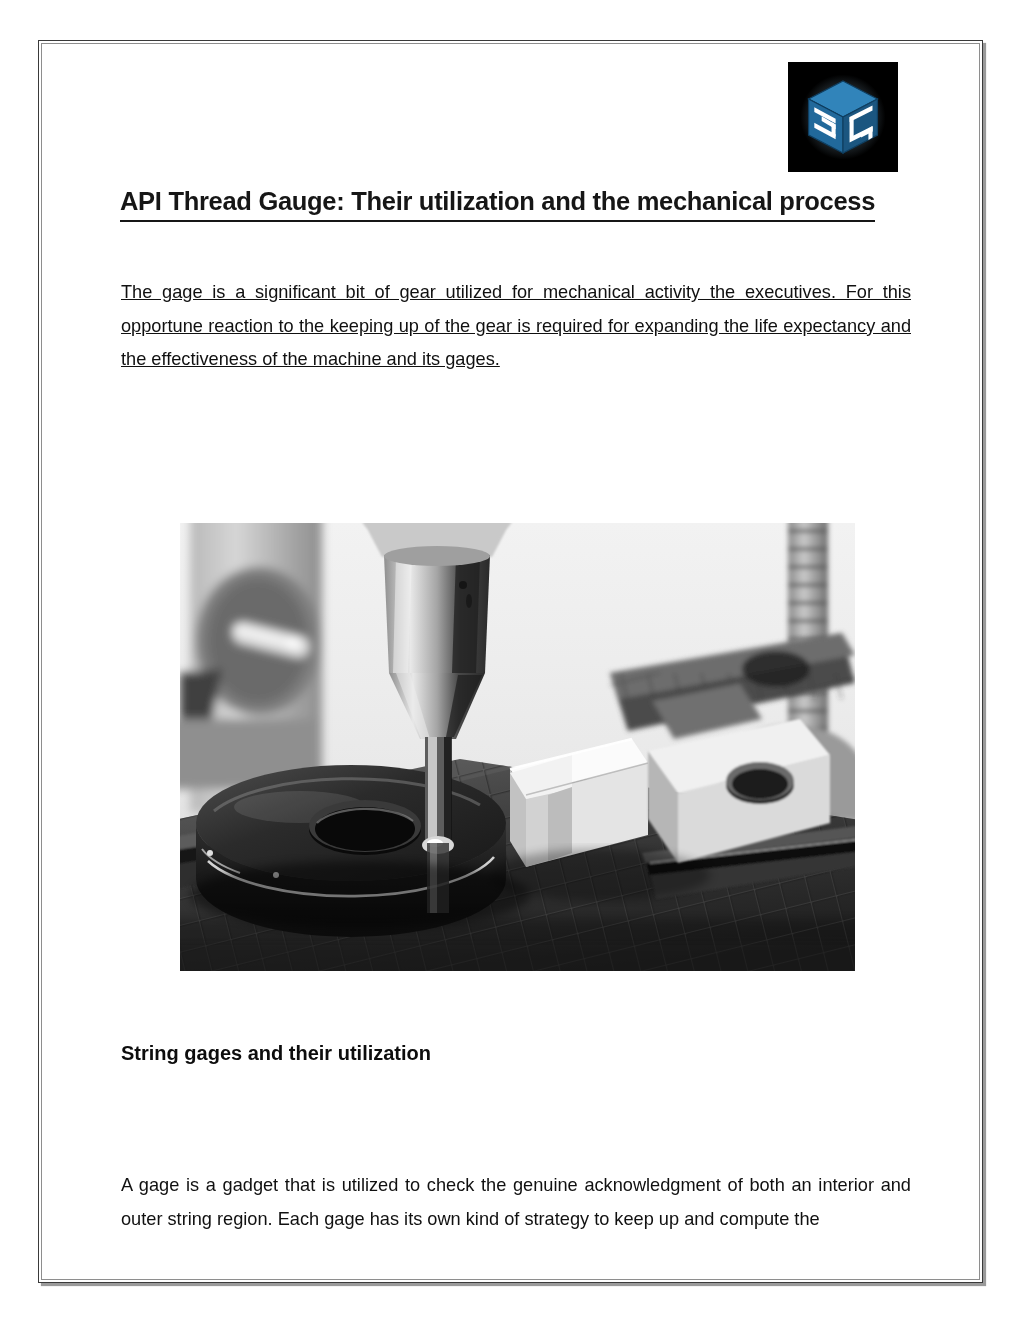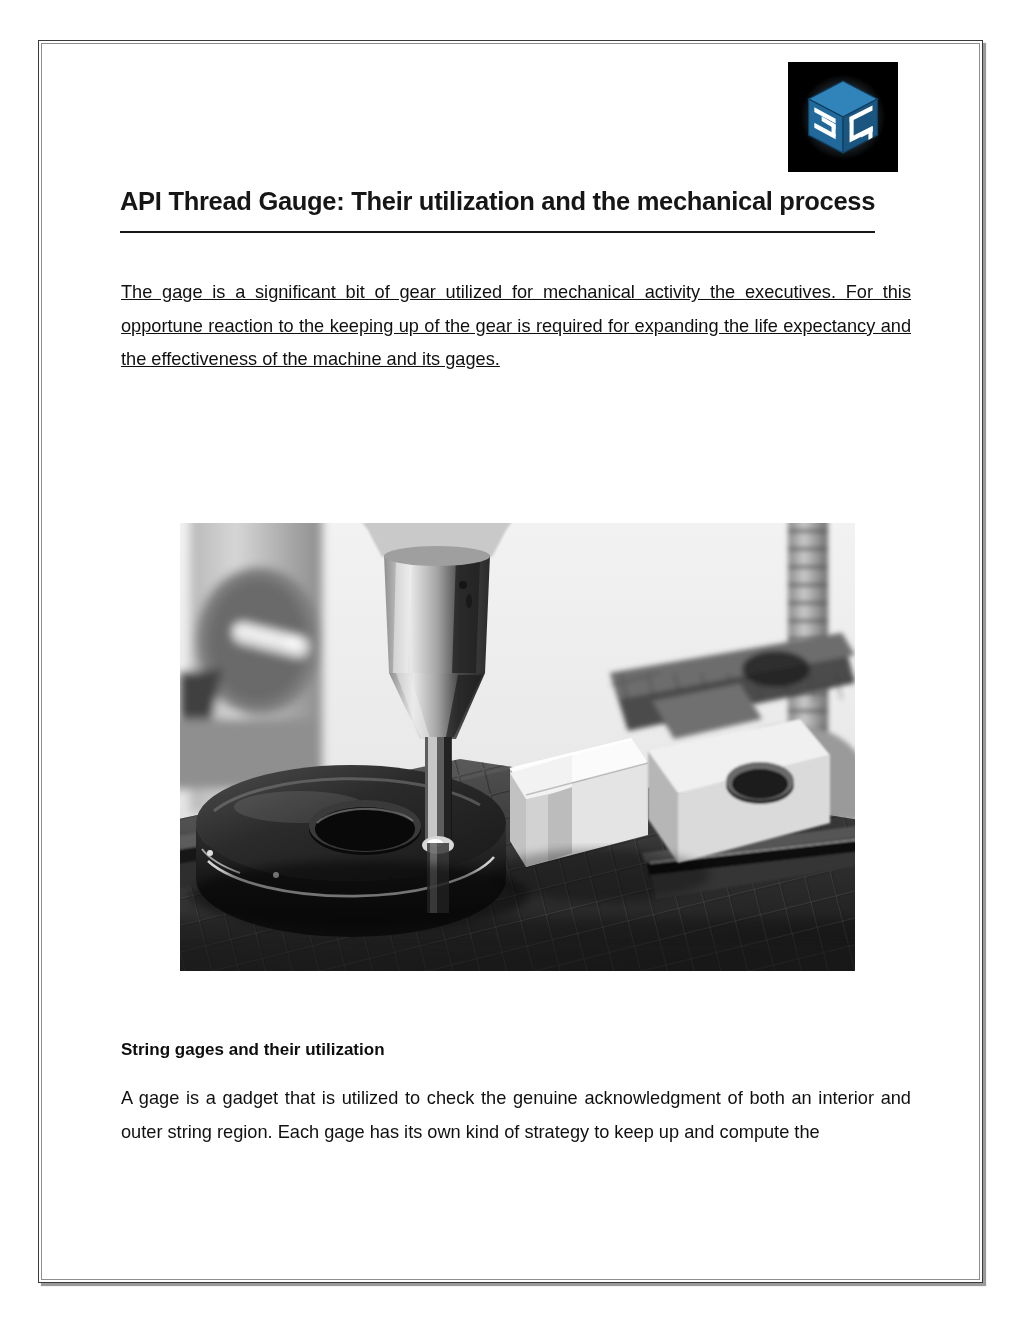--- a/index.html
+++ b/index.html
@@ -92,50 +92,50 @@
     width: 790px;
     font-size: 25.5px;
     font-weight: bold;
     color: #161616;
     letter-spacing: -0.3px;
     line-height: 1.2;
     white-space: nowrap;
   }
   .doc-title .ul {
     border-bottom: 2px solid #161616;
-    padding-bottom: 16px;
+    padding-bottom: 5px;
   }
 
   
   .para {
     position: absolute;
     left: 79px;
     width: 790px;
     font-size: 18.2px;
     color: #101010;
     line-height: 33.5px;
     text-align: justify;
     text-justify: inter-word;
   }
   .para.p1 { top: 214px; text-decoration: underline; }
   .para.p2 { top: 355px; }
-  .para.p4 { top: 1020px; }
+  .para.p4 { top: 1107px; }
 
   
   .para.p4 {
     height: 78px;
     overflow: hidden;
   }
 
   .sub-head {
     position: absolute;
     left: 79px;
     top: 978px;
     width: 790px;
-    font-size: 17px;
+    font-size: 20px;
     font-weight: bold;
     color: #0d0d0d;
     line-height: 28px;
   }
 
   
   .photo-frame {
     position: absolute;
     left: 138px;
     top: 479px;

